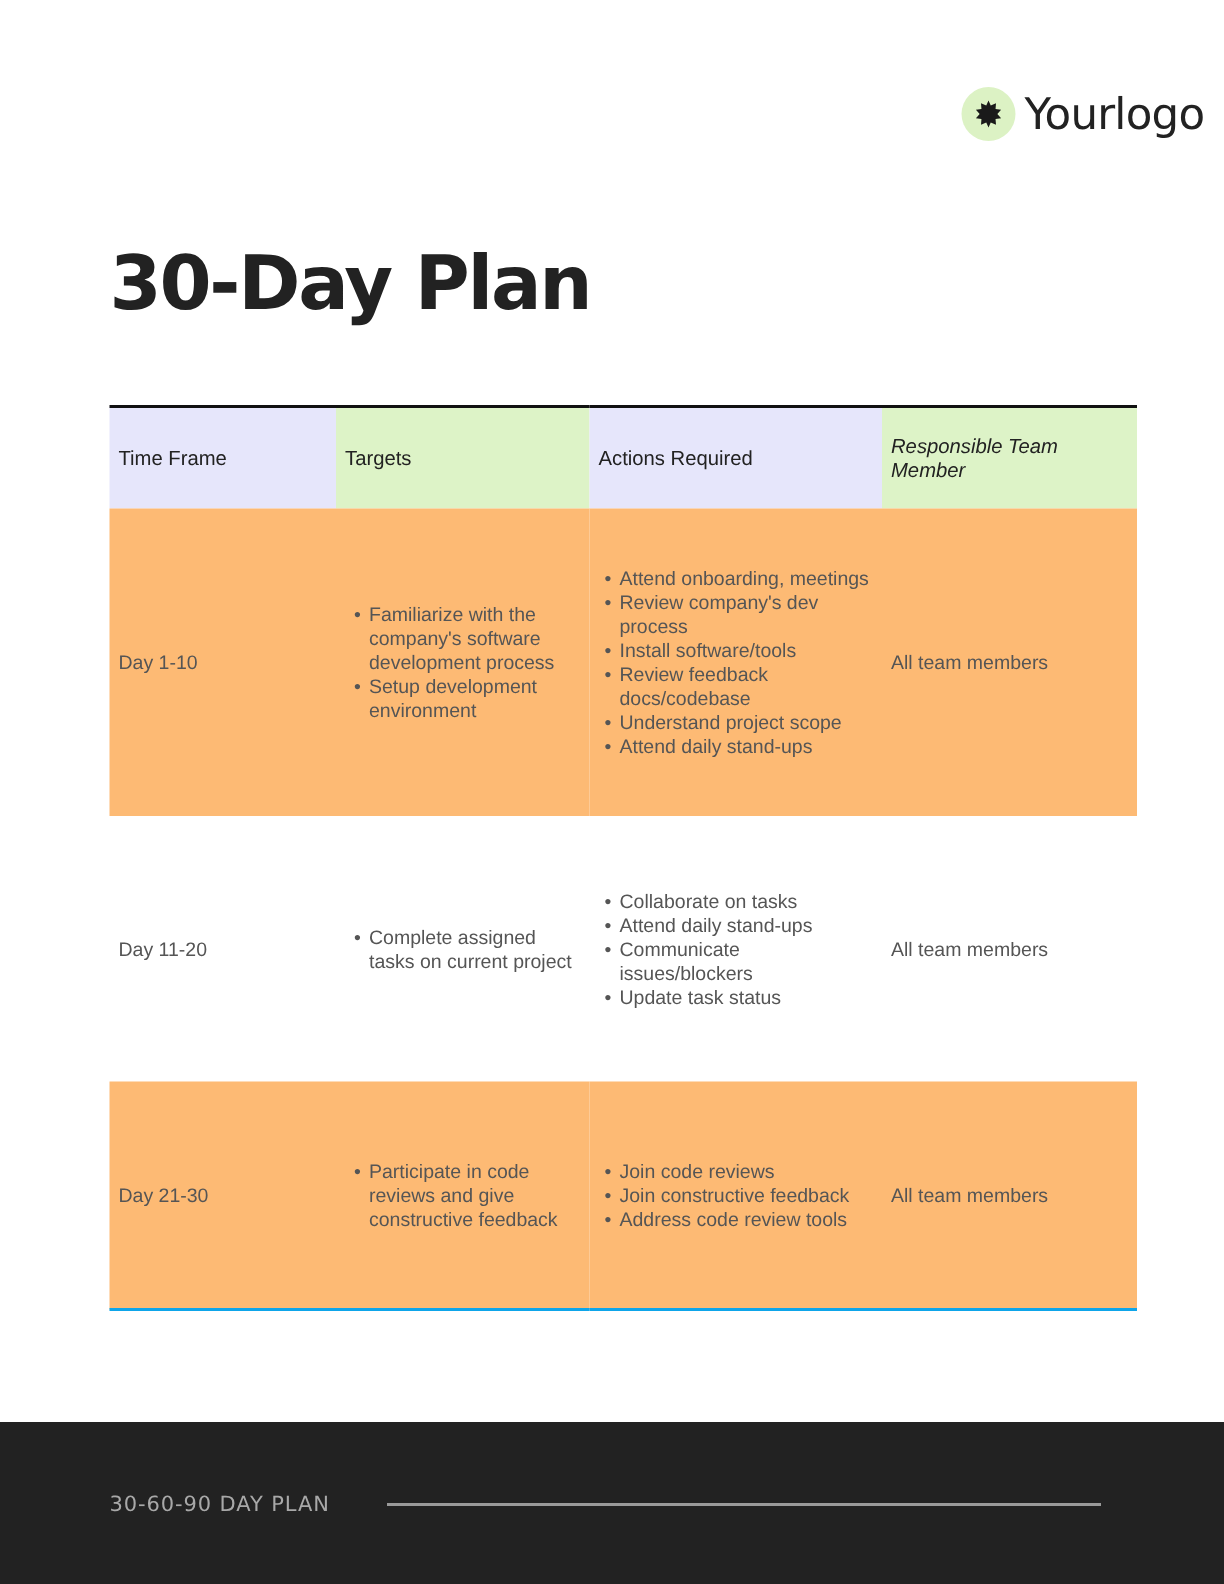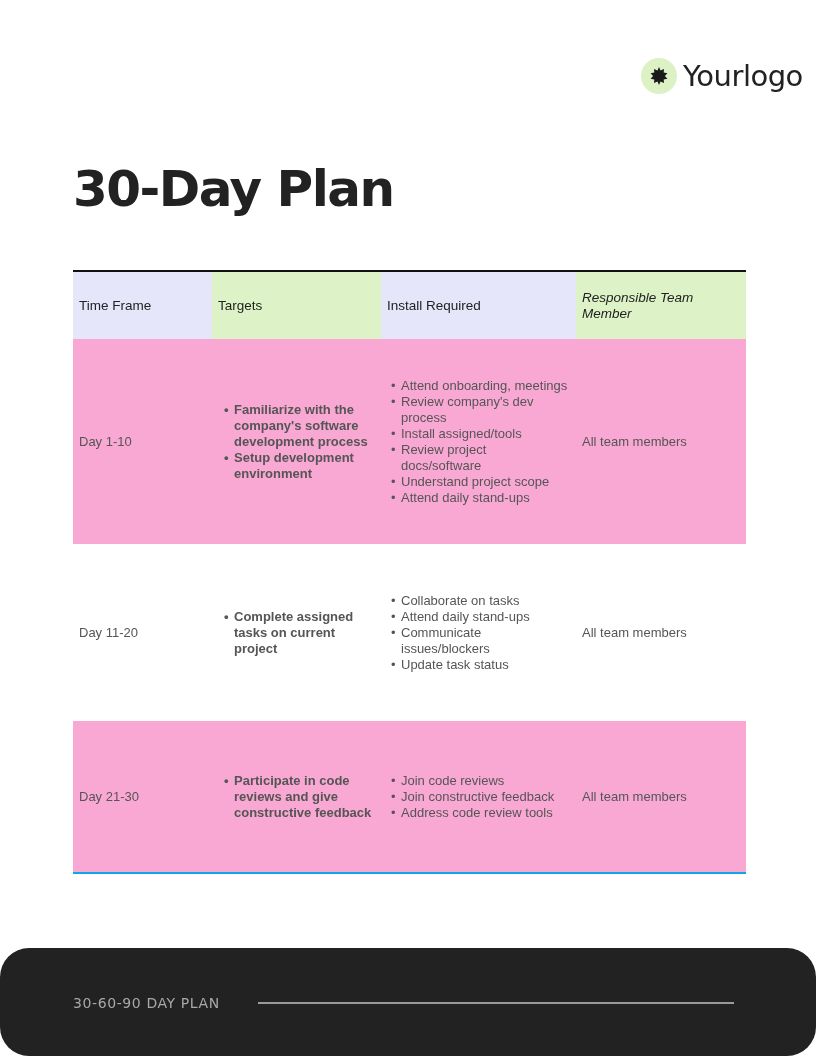--- a/index.html
+++ b/index.html
@@ -9,35 +9,35 @@
   .logo { position: absolute; left: 641px; top: 58px; display: flex; align-items: center; }
   .logo-badge { width: 36px; height: 36px; border-radius: 50%; background: #dcf2c4; display: flex; align-items: center; justify-content: center; }
   .logo-badge svg { width: 20px; height: 20px; }
   .logo-text { margin-left: 6px; font-family: "DejaVu Sans", sans-serif; font-size: 29px; color: #222; letter-spacing: -0.5px; }
 
   .page-title { position: absolute; left: 73px; top: 160px; font-family: "DejaVu Sans", sans-serif; font-weight: bold; font-size: 50px; letter-spacing: -1.5px; color: #222; }
 
   .plan-table { position: absolute; left: 73px; top: 270px; width: 665px; border-collapse: collapse; table-layout: fixed; }
   .plan-table th, .plan-table td { font-family: "Liberation Sans", sans-serif; font-weight: normal; font-size: 13px; line-height: 16px; text-align: left; vertical-align: middle; padding: 0 6px; }
   .plan-table thead th { height: 68px; border-top: 2px solid #111; color: #222; font-size: 13.5px; }
-  .c1 { width: 139px; } .c2 { width: 169px; } .c3 { width: 195px; } .c4 { width: 170px; font-style: italic; }
+  .c1 { width: 151px; } .c2 { width: 169px; } .c3 { width: 195px; } .c4 { width: 170px; font-style: italic; }
   .h-lav { background: #e6e6fb; }
   .h-grn { background: #ddf3c7; }
   .plan-table td { color: #555; }
-  tr.shade td { background: #f9a8d4; }
+  tr.shade td { background: #fdba74; }
   tr.r1 td { height: 205px; }
   tr.r2 td { height: 177px; }
   tr.r3 td { height: 152px; border-bottom: 2px solid #0ea5e9; }
   ul.bullets { list-style: none; padding-left: 0; }
   ul.bullets li { position: relative; padding-left: 13px; }
   ul.bullets li::before { content: "•"; position: absolute; left: 3px; top: 0; }
-  td.col2 { padding-left: 9px; font-weight: bold; }
+  td.col2 { padding-left: 9px; }
   td.col3 { padding-left: 7px; }
 
-  .footer { position: absolute; left: 0; top: 948px; width: 816px; height: 108px; background: #222222; border-radius: 29px; }
+  .footer { position: absolute; left: 0; top: 948px; width: 816px; height: 108px; background: #222222; }
   .footer-label { position: absolute; left: 73px; top: 47px; font-family: "DejaVu Sans", sans-serif; font-size: 14px; color: #a8a8a8; letter-spacing: 0.6px; }
   .footer-rule { position: absolute; left: 258px; top: 54px; width: 476px; height: 2px; background: #9a9a9a; }
 </style>
 </head>
 <body>
 
 <div class="logo">
   <div class="logo-badge">
     <svg viewBox="0 0 20 20">
       <polygon fill="#1a1a1a" points="10,1 11.5,4.4 15,2.9 14.7,6.6 18.4,7.2 15.9,10 18.4,12.8 14.7,13.4 15,17.1 11.5,15.6 10,19 8.5,15.6 5,17.1 5.3,13.4 1.6,12.8 4.1,10 1.6,7.2 5.3,6.6 5,2.9 8.5,4.4"></polygon>
@@ -46,39 +46,39 @@
   <span class="logo-text">Yourlogo</span>
 </div>
 
 <h1 class="page-title">30-Day Plan</h1>
 
 <table class="plan-table">
   <thead>
     <tr>
       <th class="c1 h-lav">Time Frame</th>
       <th class="c2 h-grn">Targets</th>
-      <th class="c3 h-lav">Install Required</th>
+      <th class="c3 h-lav">Actions Required</th>
       <th class="c4 h-grn">Responsible Team Member</th>
     </tr>
   </thead>
   <tbody>
     <tr class="r1 shade">
       <td>Day 1-10</td>
       <td class="col2">
         <ul class="bullets">
           <li>Familiarize with the company's software development process</li>
           <li>Setup development environment</li>
         </ul>
       </td>
       <td class="col3">
         <ul class="bullets">
           <li>Attend onboarding, meetings</li>
           <li>Review company's dev process</li>
-          <li>Install assigned/tools</li>
-          <li>Review project docs/software</li>
+          <li>Install software/tools</li>
+          <li>Review feedback docs/codebase</li>
           <li>Understand project scope</li>
           <li>Attend daily stand-ups</li>
         </ul>
       </td>
       <td>All team members</td>
     </tr>
     <tr class="r2">
       <td>Day 11-20</td>
       <td class="col2">
         <ul class="bullets">

